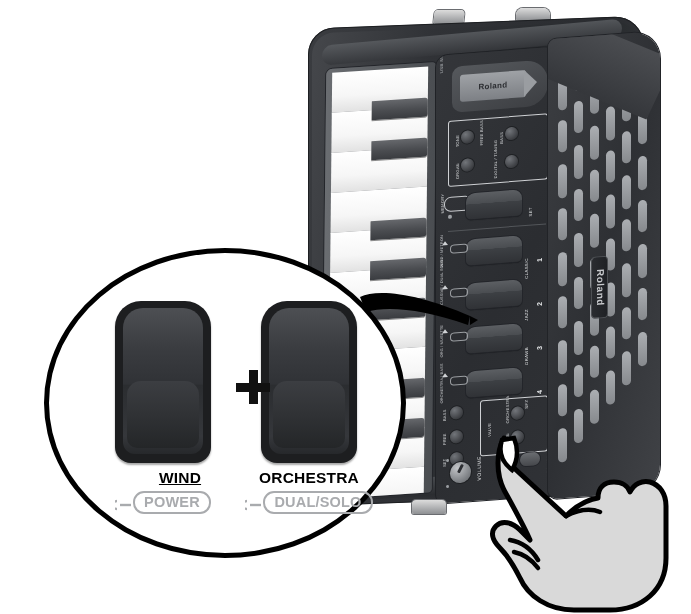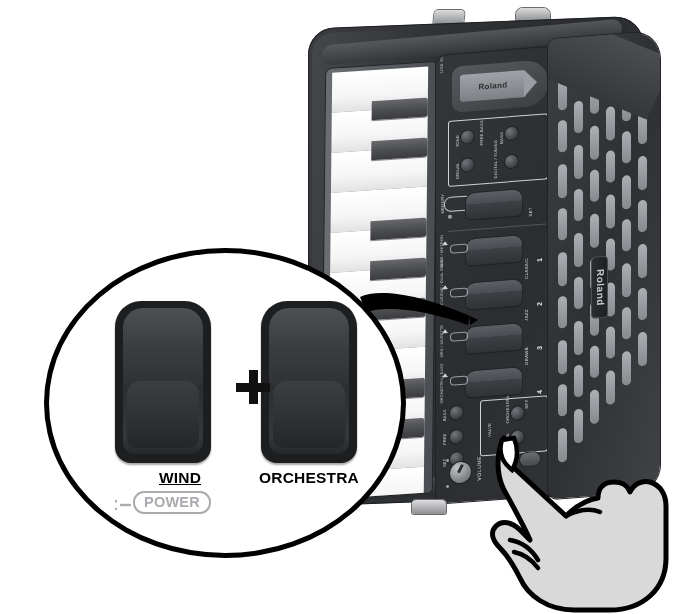--- a/index.html
+++ b/index.html
@@ -471,20 +471,29 @@
     <div class="pill-row" style="left:24px;top:238px;">
       <span class="hook">
         <svg viewBox="0 0 16 12" width="16" height="12">
           <path d="M2 2 A4 4 0 1 0 2 10" fill="none" stroke="#a9abae" stroke-width="2.4"></path>
           <line x1="5" y1="6" x2="16" y2="6" stroke="#a9abae" stroke-width="2.4"></line>
         </svg>
       </span>
       <span class="pill">POWER</span>
     </div>
 
+    <div class="pill-row" style="left:170px;top:238px;">
+      <span class="hook">
+        <svg viewBox="0 0 16 12" width="16" height="12">
+          <path d="M2 2 A4 4 0 1 0 2 10" fill="none" stroke="#a9abae" stroke-width="2.4"></path>
+          <line x1="5" y1="6" x2="16" y2="6" stroke="#a9abae" stroke-width="2.4"></line>
+        </svg>
+      </span>
+      <span class="pill">DUAL/SOLO</span>
+    </div>
   </div>
 
   <div class="plus" title="+"></div>
 
   <svg class="hand" viewBox="0 0 220 184">
     <path d="M34 8 C 30 20, 34 30, 44 38 L 96 86
              C 104 78, 116 70, 128 68
              C 128 58, 134 52, 144 52
              C 152 52, 158 56, 160 62
              C 164 54, 172 50, 180 52

